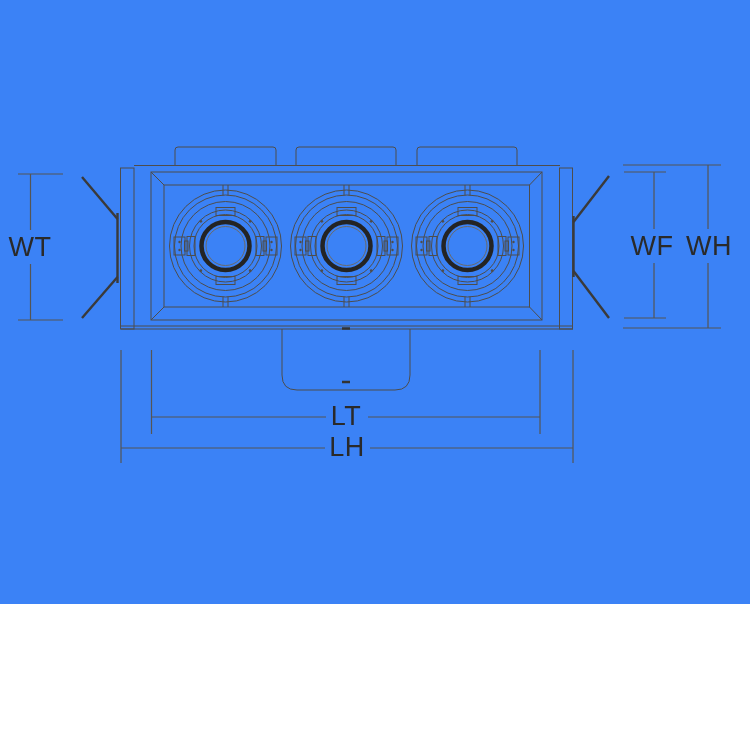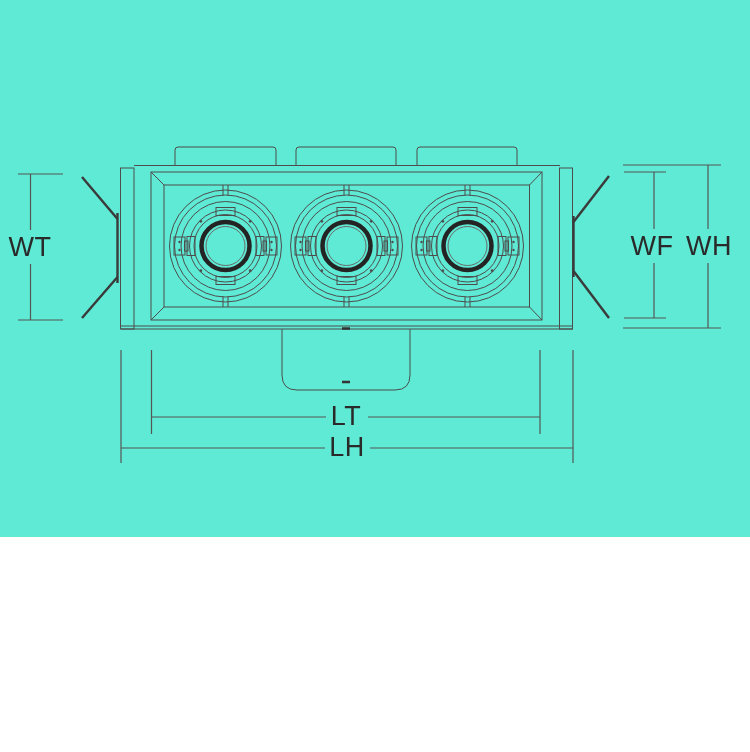--- a/index.html
+++ b/index.html
@@ -1,19 +1,19 @@
 <!DOCTYPE html>
 <html><head>
 <meta charset="utf-8">
 <style>
   html,body{margin:0;padding:0;background:#ffffff;}
   .stage{
     position:relative;
-    width:750px;height:537px;
-    background:#5eead4;
+    width:750px;height:604px;
+    background:#3b82f6;
     font-family:"Liberation Sans", sans-serif;
     overflow:hidden;
   }
   svg{position:absolute;left:0;top:0;}
   .dim-label{
     font-family:"Liberation Sans", sans-serif;
     font-size:27px;
     font-weight:300;
     letter-spacing:0.5px;
     fill:#2a2a2a;

